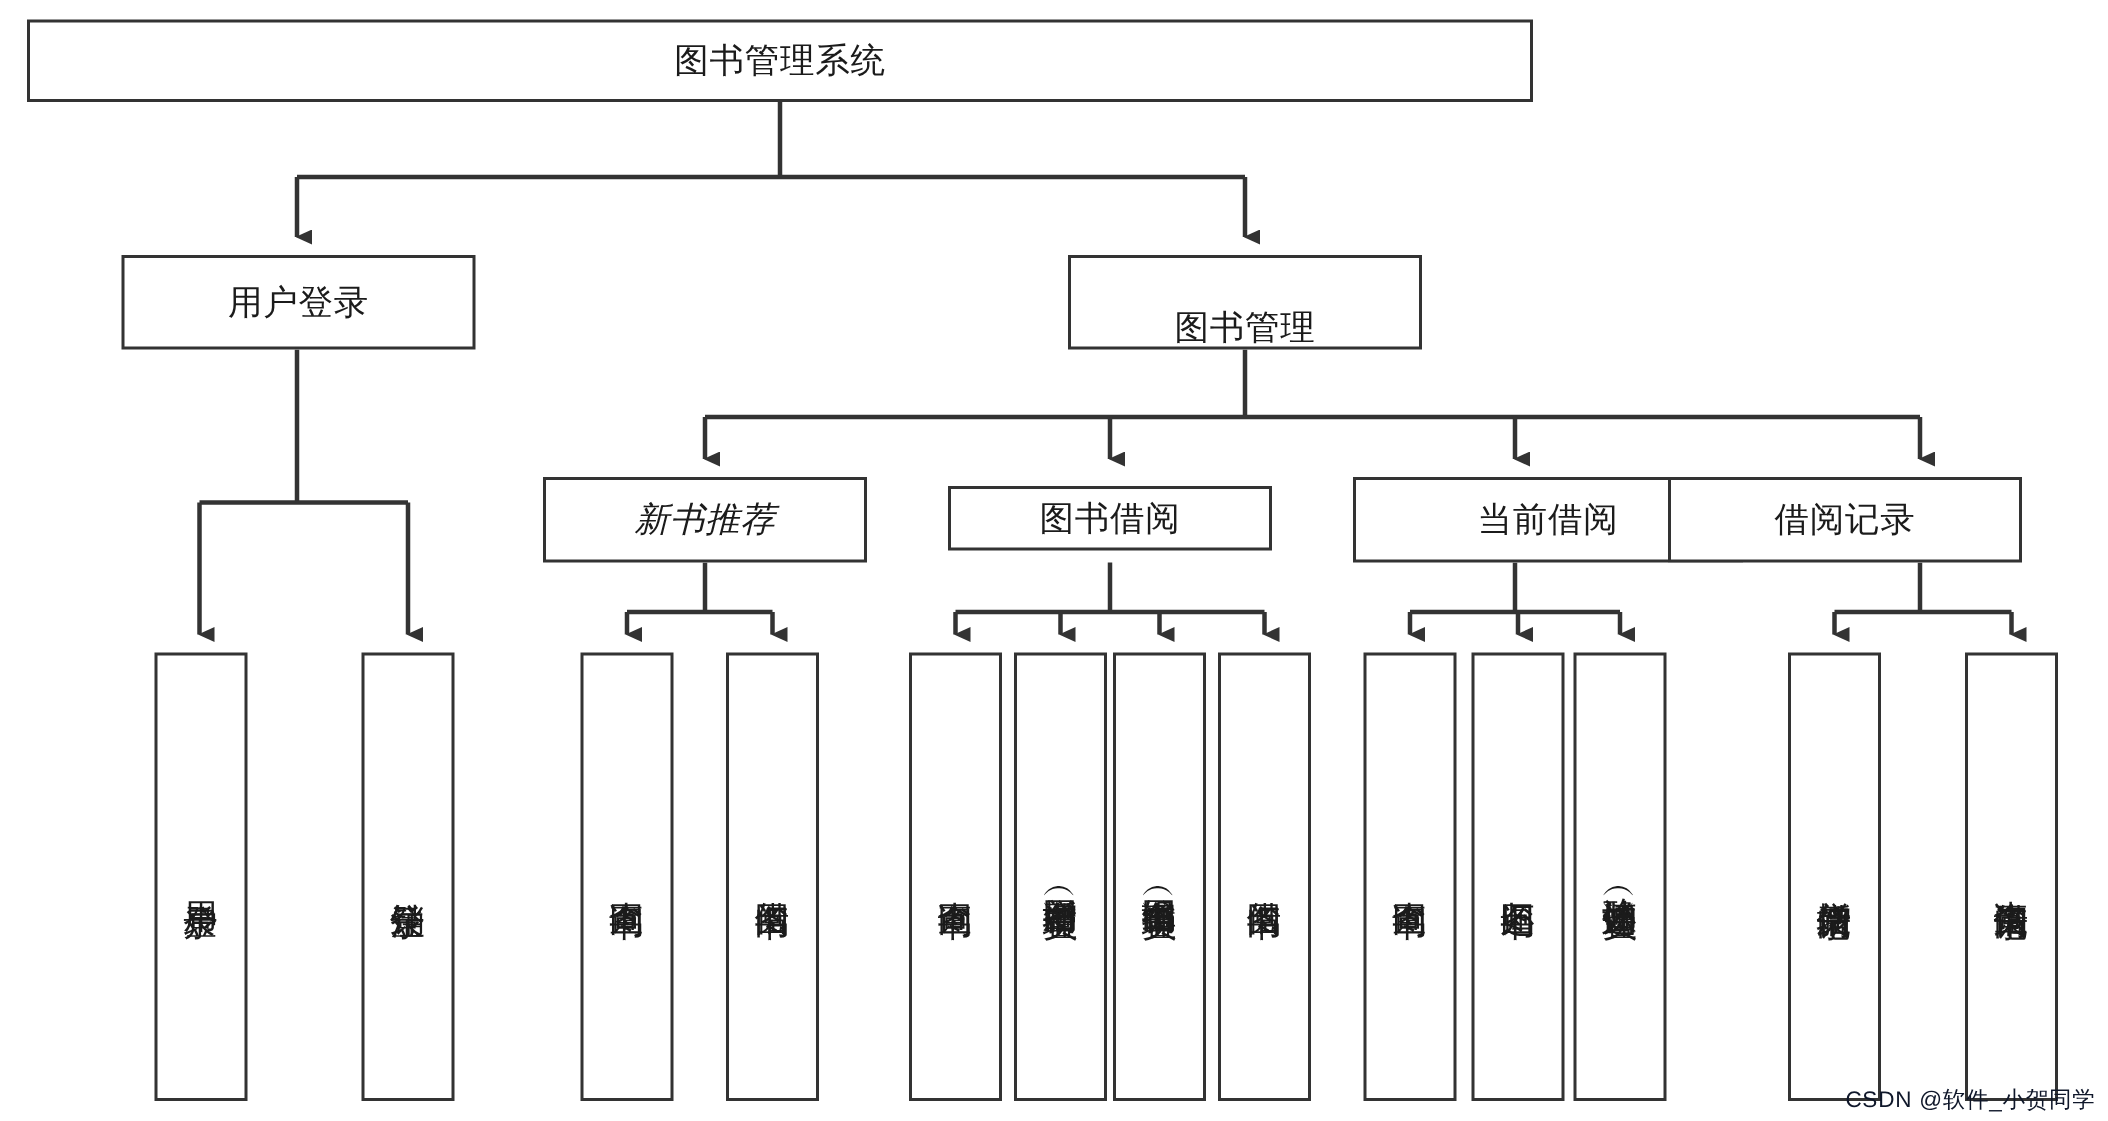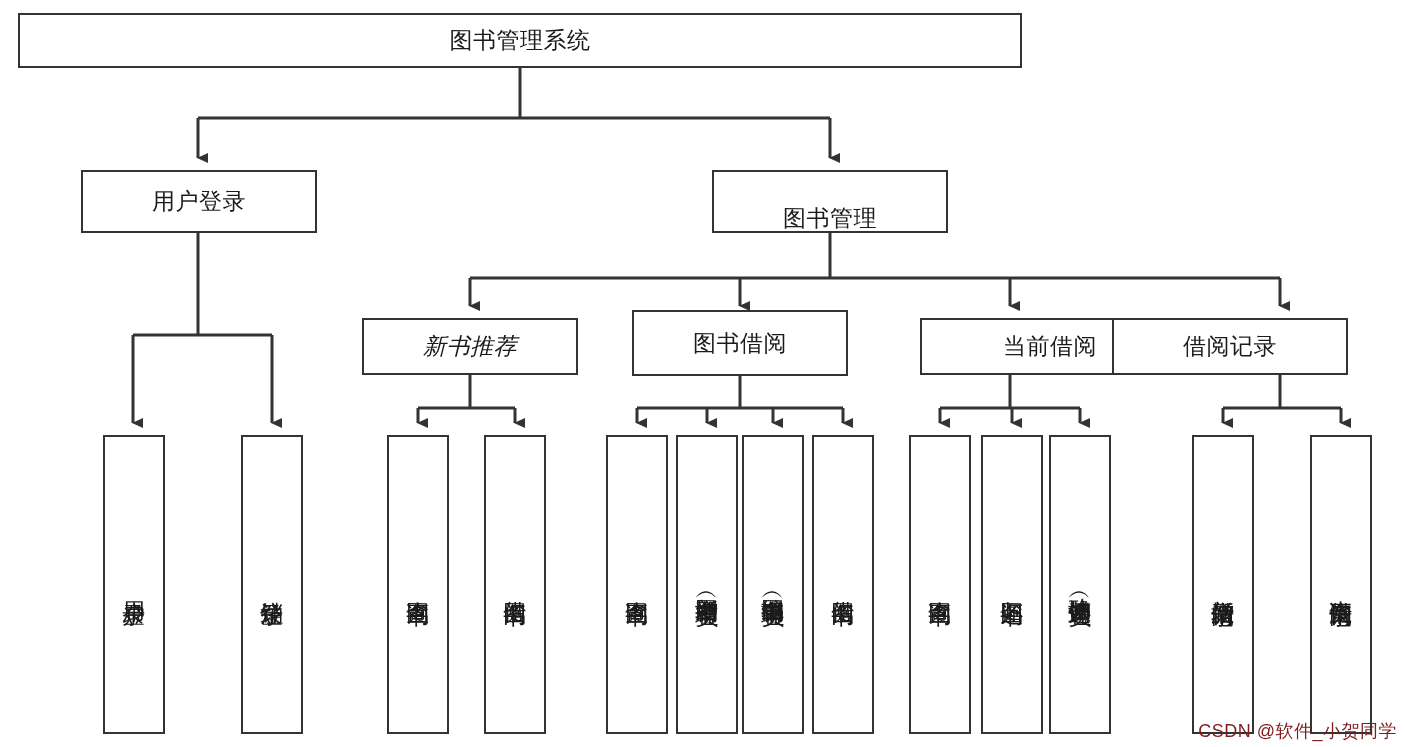--- a/index.html
+++ b/index.html
@@ -50,22 +50,22 @@
     text-orientation: upright;
     line-height: 1.32;
     letter-spacing: 1px;
     white-space: nowrap;
     text-align: center;
   }
   .watermark {
     position: absolute;
     right: 8px;
     bottom: 4px;
-    font-size: 18px;
-    color: #7f1d1d;
+    font-size: 15px;
+    color: #0f172a;
     letter-spacing: 0.5px;
     white-space: nowrap;
     pointer-events: none;
   }
 </style>
 </head>
 <body>
 
 <div id="diagram-root">
 
@@ -126,24 +126,24 @@
   <div class="node-box" style="left:81px; top:170px; width:236px; height:63px;">
     <span class="node-label-h">用户登录</span>
   </div>
   <div class="node-box" style="left:712px; top:170px; width:236px; height:63px;align-items:flex-end;">
     <span class="node-label-h">图书管理</span>
   </div>
 
   <div class="node-box" style="left:362px; top:318px; width:216px; height:57px;font-style:italic;">
     <span class="node-label-h">新书推荐</span>
   </div>
-  <div class="node-box" style="left:632px; top:310px; width:216px; height:66px;">
+  <div class="node-box" style="left:632px; top:324px; width:216px; height:43px;">
     <span class="node-label-h">图书借阅</span>
   </div>
-  <div class="node-box" style="left:902px; top:318px; width:260px; height:57px;margin-left:18px;">
+  <div class="node-box" style="left:902px; top:318px; width:260px; height:57px;">
     <span class="node-label-h">当前借阅</span>
   </div>
   <div class="node-box" style="left:1112px; top:318px; width:236px; height:57px;">
     <span class="node-label-h">借阅记录</span>
   </div>
 
   <div class="node-box" style="left:103px; top:435px; width:62px; height:299px;">
     <span class="node-label-v">用户登录</span>
   </div>
   <div class="node-box" style="left:241px; top:435px; width:62px; height:299px;">

